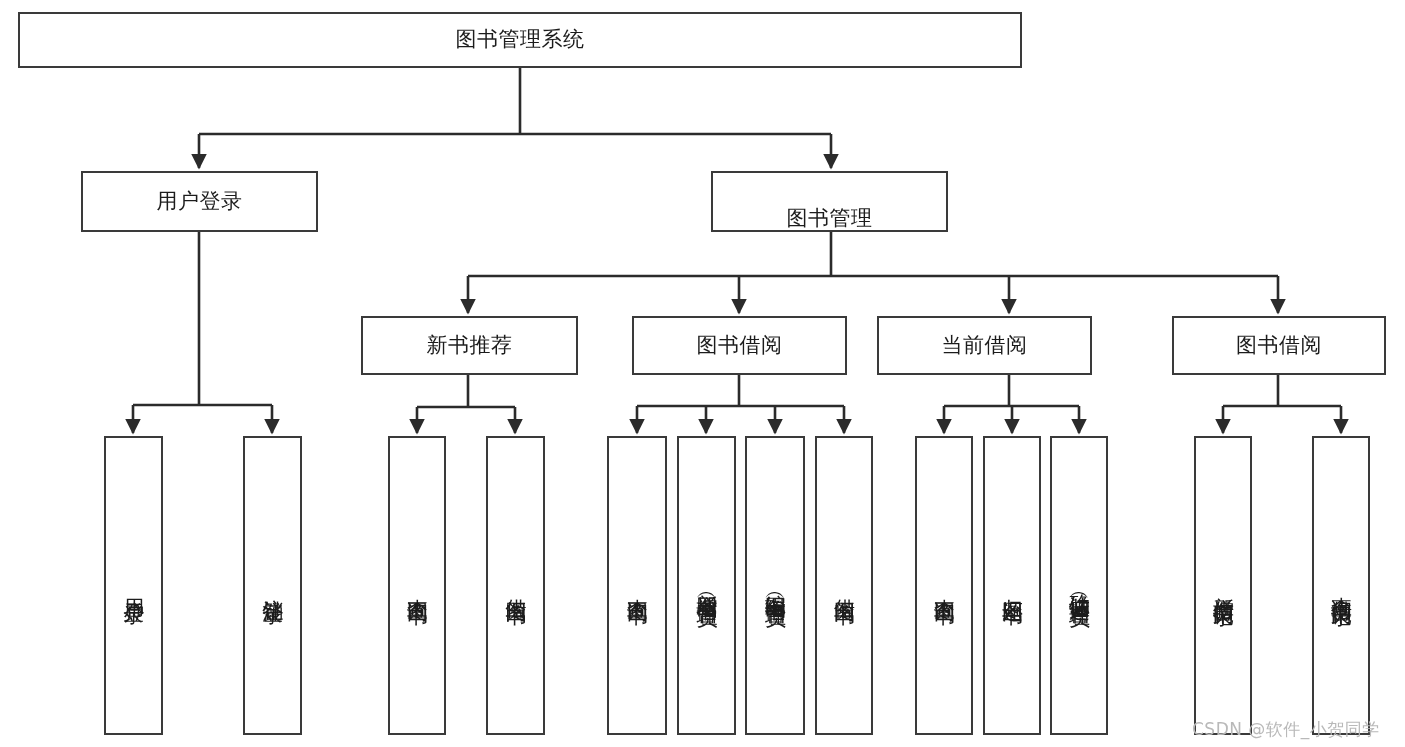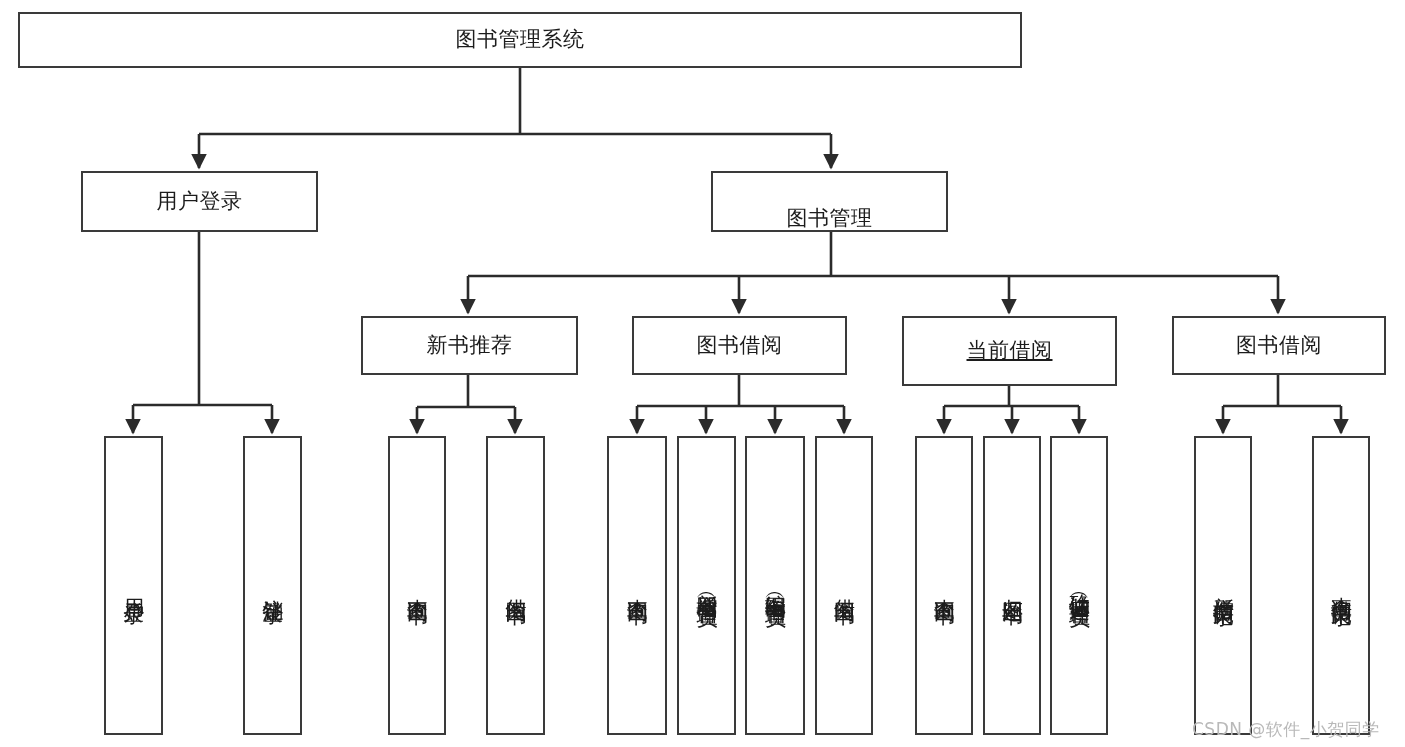--- a/index.html
+++ b/index.html
@@ -125,21 +125,21 @@
   <div class="node horiz" style="left:711px;top:171px;width:237px;height:61px;align-items:flex-end;">
     <span>图书管理</span>
   </div>
 
   <div class="node horiz" style="left:361px;top:316px;width:217px;height:59px;">
     <span>新书推荐</span>
   </div>
   <div class="node horiz" style="left:632px;top:316px;width:215px;height:59px;">
     <span>图书借阅</span>
   </div>
-  <div class="node horiz" style="left:902px;top:316px;width:215px;height:70px;text-decoration:underline;">
+  <div class="node horiz" style="left:877px;top:316px;width:215px;height:59px;">
     <span>当前借阅</span>
   </div>
   <div class="node horiz" style="left:1172px;top:316px;width:214px;height:59px;">
     <span>图书借阅</span>
   </div>
 
   <div class="node vert" style="left:104px;top:436px;width:59px;height:299px;">
     <span class="vtext">用户登录</span>
   </div>
   <div class="node vert" style="left:243px;top:436px;width:59px;height:299px;">

